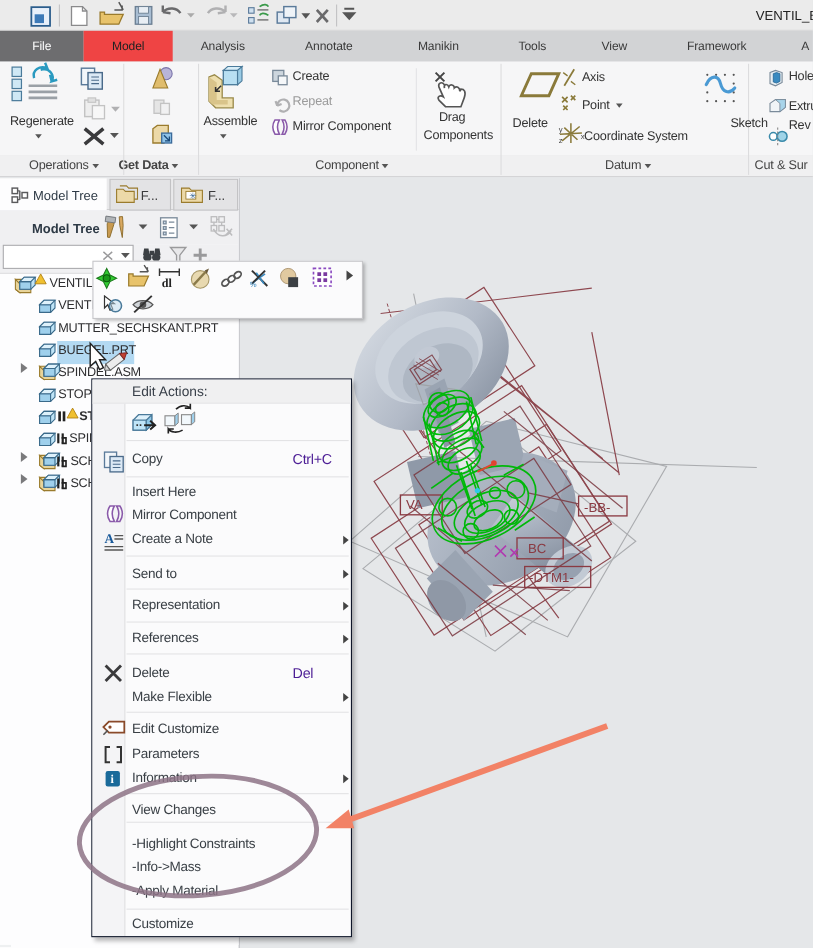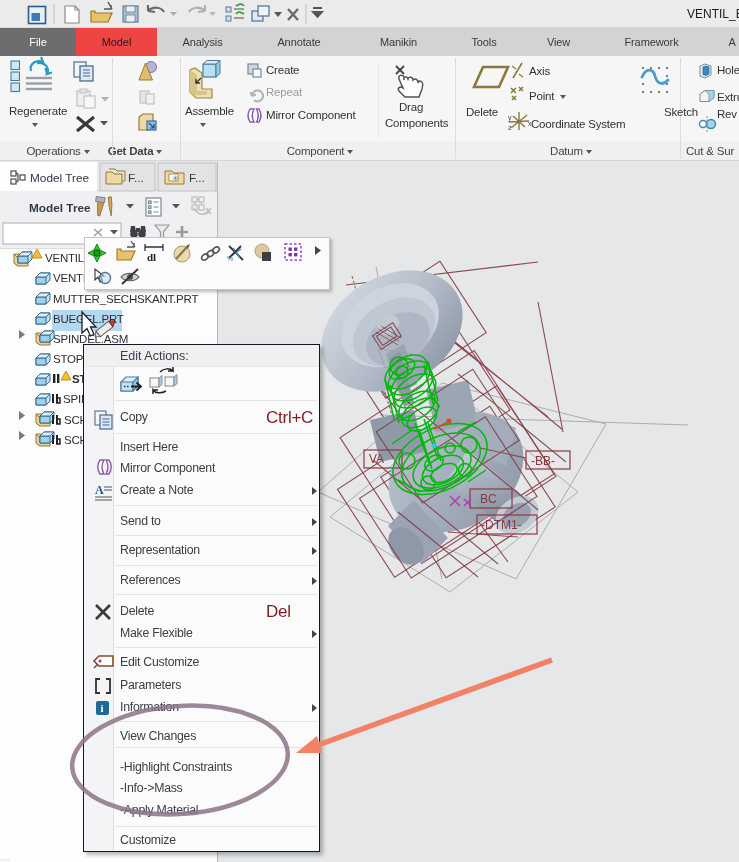--- a/index.html
+++ b/index.html
@@ -29,21 +29,21 @@
 #canvas{left:218px;top:162px;width:521px;height:700px;background:#e5e7e9;}
 
 #minitb{left:84px;top:237px;width:246px;height:53px;background:#fbfbfc;border:1px solid #c6c6c9;box-shadow:2px 2px 3px rgba(0,0,0,0.25);}
 
 #cmenu{left:83px;top:315px;width:237px;height:508px;background:#fbfbfc;border:1px solid #0f172a;box-shadow:3px 3px 4px rgba(0,0,0,0.28);overflow:hidden;margin-top:29px;}
 #cmenu .gutter{position:absolute;left:0;top:0;width:30px;height:508px;background:#f4f4f6;border-right:1px solid #e0e0e3;}
 #cmenu .title{position:absolute;left:0;top:0;width:236px;height:22px;background:#f0f0f1;border-bottom:1px solid #e6e6e8;line-height:22px;font-size:12.5px;color:#39404a;padding-left:36px;}
 .mi{position:absolute;left:36px;font-size:12.3px;letter-spacing:-0.25px;color:#3a4046;white-space:nowrap;height:21px;line-height:21px;}
 .msep{position:absolute;left:31px;width:202px;height:1px;background:#e3e3e5;}
 .sub{position:absolute;left:228px;width:0;height:0;border-top:4px solid transparent;border-bottom:4px solid transparent;border-left:5px solid #444;}
-.accel{position:absolute;font-size:17px;letter-spacing:-0.25px;color:#7f1d1d;}
+.accel{position:absolute;font-size:13px;letter-spacing:-0.25px;color:#4c1d95;}
 </style></head>
 <body>
 <div id="page">
 <div class="abs" id="titlebar"></div>
 <svg class="abs" style="left:0;top:0;z-index:5;" width="739" height="162">
 
  <rect x="28.5" y="6.5" width="17" height="17" fill="#e8f0fa" stroke="#2b5d8c" stroke-width="1.6"></rect>
  <rect x="31.5" y="13" width="8.5" height="8" fill="#3d7ab8"></rect>
  <line x1="54" y1="4" x2="54" y2="24" stroke="#c2c2c4" stroke-width="1"></line>
 

